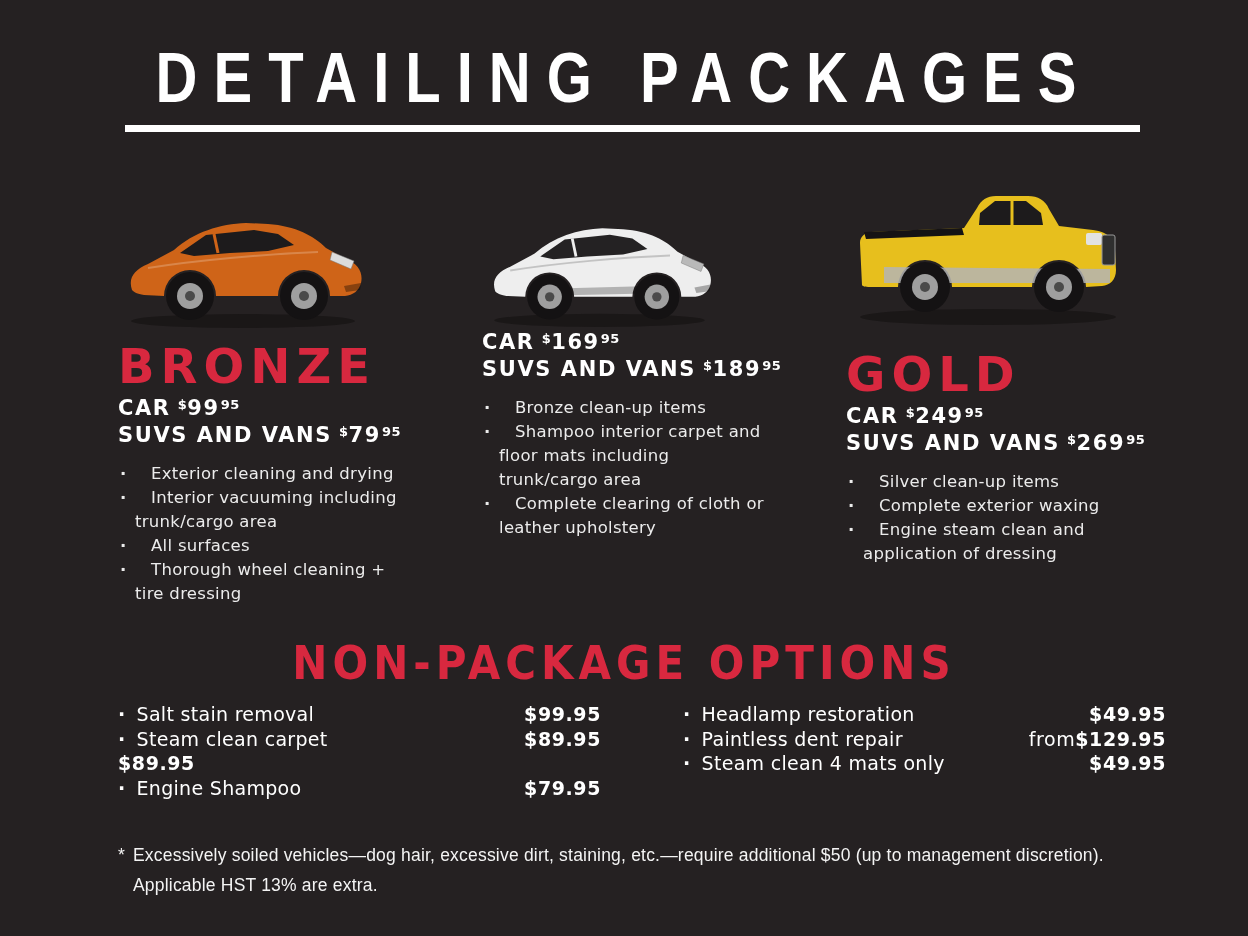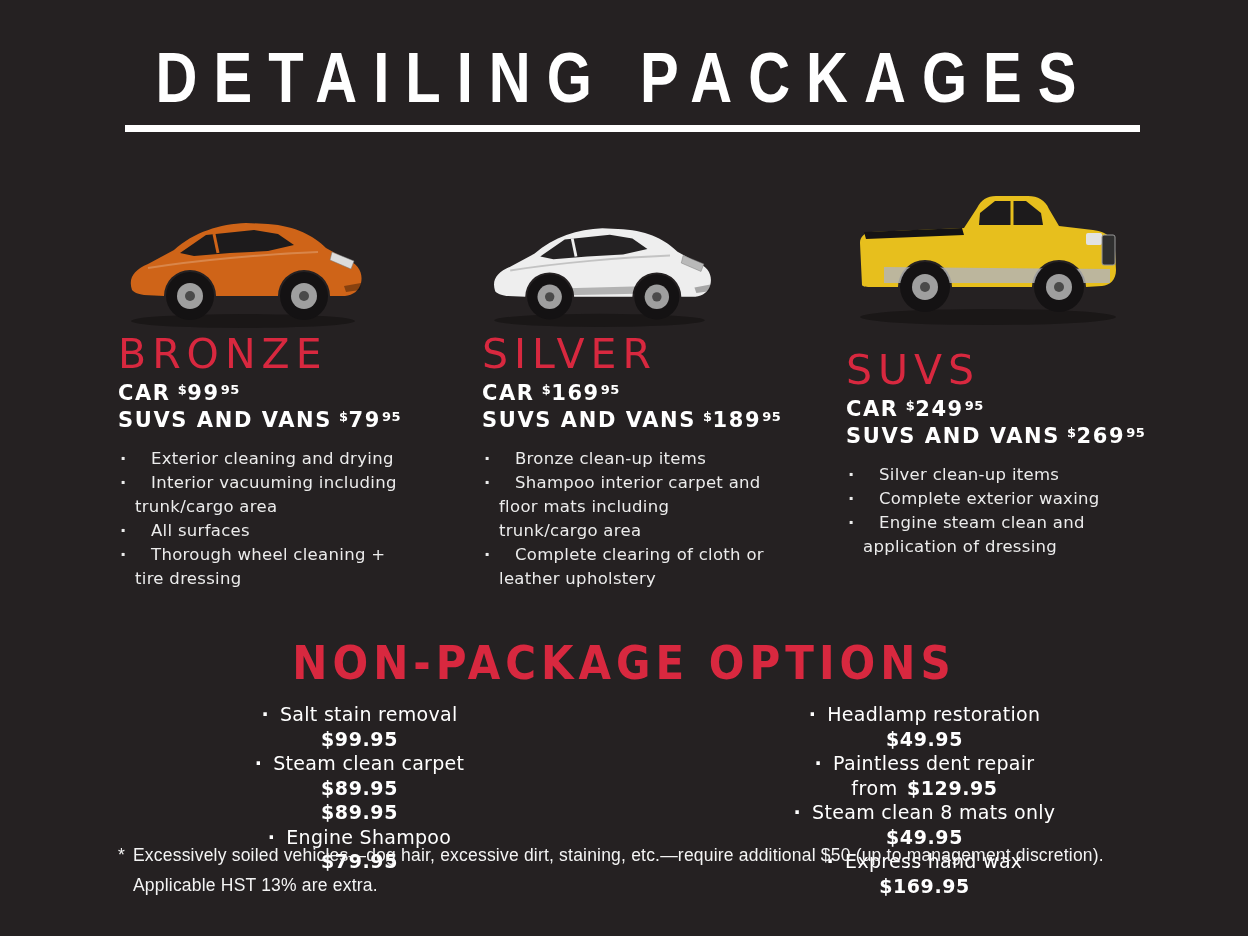--- a/index.html
+++ b/index.html
@@ -30,22 +30,22 @@
   
   .packages { position: absolute; top: 168px; left: 0; width: 100%; height: 450px; }
   .package  { position: absolute; top: 0; width: 355px; }
   .pkg-bronze { left: 118px; }
   .pkg-silver { left: 482px; }
   .pkg-gold   { left: 846px; }
 
   .car-box { height: 162px; display: flex; align-items: flex-end; }
 
   .pkg-name {
-    margin: 4px 0 6px; font-weight: 400;
-    font-size: 41px; letter-spacing: 6px; line-height: 1;
+    margin: 12px 0 6px; font-weight: 700;
+    font-size: 48px; letter-spacing: 6px; line-height: 1;
     color: var(--accent, #d62b40);
   }
   .pkg-gold .pkg-name { margin-top: 20px; }
 
   .price-line { font-weight: 700; font-size: 21px; letter-spacing: 1.6px; line-height: 25px; }
   .sup { font-size: 13px; position: relative; top: -6px; letter-spacing: .5px; }
   .cur { margin-left: 7px; }
   .cents { margin-left: 1px; }
 
   .pkg-list {
@@ -62,26 +62,26 @@
     margin: 0; text-align: center; white-space: nowrap;
     font-weight: 700; font-size: 42px; letter-spacing: 5px;
     color: var(--accent, #d62b40);
     transform: scaleY(1.1); transform-origin: top center;
   }
   .opt-col { position: absolute; top: 702px; width: 483px; }
   .opt-col-left  { left: 118px; }
   .opt-col-right { left: 683px; }
   .opt-row {
     display: flex; justify-content: space-between; align-items: center;
-    font-size: 19px; line-height: 24.5px; letter-spacing: .3px; flex-direction: column;
+    font-size: 19px; line-height: 24.5px; letter-spacing: .3px;
   }
   .opt-label .dot { font-weight: 700; margin-right: 11px; }
   .opt-price { font-weight: 700; letter-spacing: .6px; white-space: nowrap; }
   .opt-prefix { font-weight: 400; }
-  .opt-prefix:not(:empty) { margin-right: 9px; }
+  .opt-prefix:not(:empty) { }
 
   
   .footnote {
     position: absolute; top: 840px; left: 118px; width: 992px;
     font-family: "Liberation Sans", sans-serif;
     font-size: 17.5px; line-height: 30px; letter-spacing: .2px;
     color: #f4f4f4; padding-left: 15px;
   }
   .fn-marker { position: absolute; left: 0; top: 0; }
 
@@ -153,21 +153,20 @@
               <circle cx="72" cy="106" r="13" fill="#9f9f9f"></circle>
               <circle cx="72" cy="106" r="5" fill="#4a4a4a"></circle>
             </g>
           <g>
               <circle cx="186" cy="106" r="24" fill="#141213"></circle>
               <circle cx="186" cy="106" r="13" fill="#9f9f9f"></circle>
               <circle cx="186" cy="106" r="5" fill="#4a4a4a"></circle>
             </g>
         </svg>
       </div>
-      <h2 class="pkg-name">SILVER</h2>
       <div class="price-line">
         <span>CAR</span><span class="sup cur">$</span><span>169</span><span class="sup cents">95</span>
       </div>
       <div class="price-line">
         <span>SUVS AND VANS</span><span class="sup cur">$</span><span>189</span><span class="sup cents">95</span>
       </div>
       <ul class="pkg-list">
         <li class="b-item"><span class="dot">·</span><span class="b-text">Bronze clean-up items</span></li>
         <li class="b-item"><span class="dot">·</span><span class="b-text">Shampoo interior carpet and
 floor mats including
@@ -193,21 +192,21 @@
               <circle cx="79" cy="118" r="13" fill="#9f9f9f"></circle>
               <circle cx="79" cy="118" r="5" fill="#4a4a4a"></circle>
             </g>
           <g>
               <circle cx="213" cy="118" r="25" fill="#141213"></circle>
               <circle cx="213" cy="118" r="13" fill="#9f9f9f"></circle>
               <circle cx="213" cy="118" r="5" fill="#4a4a4a"></circle>
             </g>
         </svg>
       </div>
-      <h2 class="pkg-name">SUVS</h2>
+      <h2 class="pkg-name">GOLD</h2>
       <div class="price-line">
         <span>CAR</span><span class="sup cur">$</span><span>249</span><span class="sup cents">95</span>
       </div>
       <div class="price-line">
         <span>SUVS AND VANS</span><span class="sup cur">$</span><span>269</span><span class="sup cents">95</span>
       </div>
       <ul class="pkg-list">
         <li class="b-item"><span class="dot">·</span><span class="b-text">Silver clean-up items</span></li>
         <li class="b-item"><span class="dot">·</span><span class="b-text">Complete exterior waxing</span></li>
         <li class="b-item"><span class="dot">·</span><span class="b-text">Engine steam clean and
@@ -239,26 +238,22 @@
   <div class="opt-col opt-col-right">
     <div class="opt-row">
       <span class="opt-label"><span class="dot">·</span><span>Headlamp restoration</span></span>
       <span class="opt-price"><span class="opt-prefix"></span><span>$49.95</span></span>
     </div>
     <div class="opt-row">
       <span class="opt-label"><span class="dot">·</span><span>Paintless dent repair</span></span>
       <span class="opt-price"><span class="opt-prefix">from</span><span>$129.95</span></span>
     </div>
     <div class="opt-row">
-      <span class="opt-label"><span class="dot">·</span><span>Steam clean 8 mats only</span></span>
+      <span class="opt-label"><span class="dot">·</span><span>Steam clean 4 mats only</span></span>
       <span class="opt-price"><span class="opt-prefix"></span><span>$49.95</span></span>
-    </div>
-    <div class="opt-row">
-      <span class="opt-label"><span class="dot">·</span><span>Express hand wax</span></span>
-      <span class="opt-price"><span class="opt-prefix"></span><span>$169.95</span></span>
     </div>
   </div>
 
   <div class="footnote">
     <span class="fn-marker">*</span>
     <span>Excessively soiled vehicles—dog hair, excessive dirt, staining, etc.—require additional $50 (up to management discretion). Applicable HST 13% are extra.</span>
   </div>
 
 </div>
 

